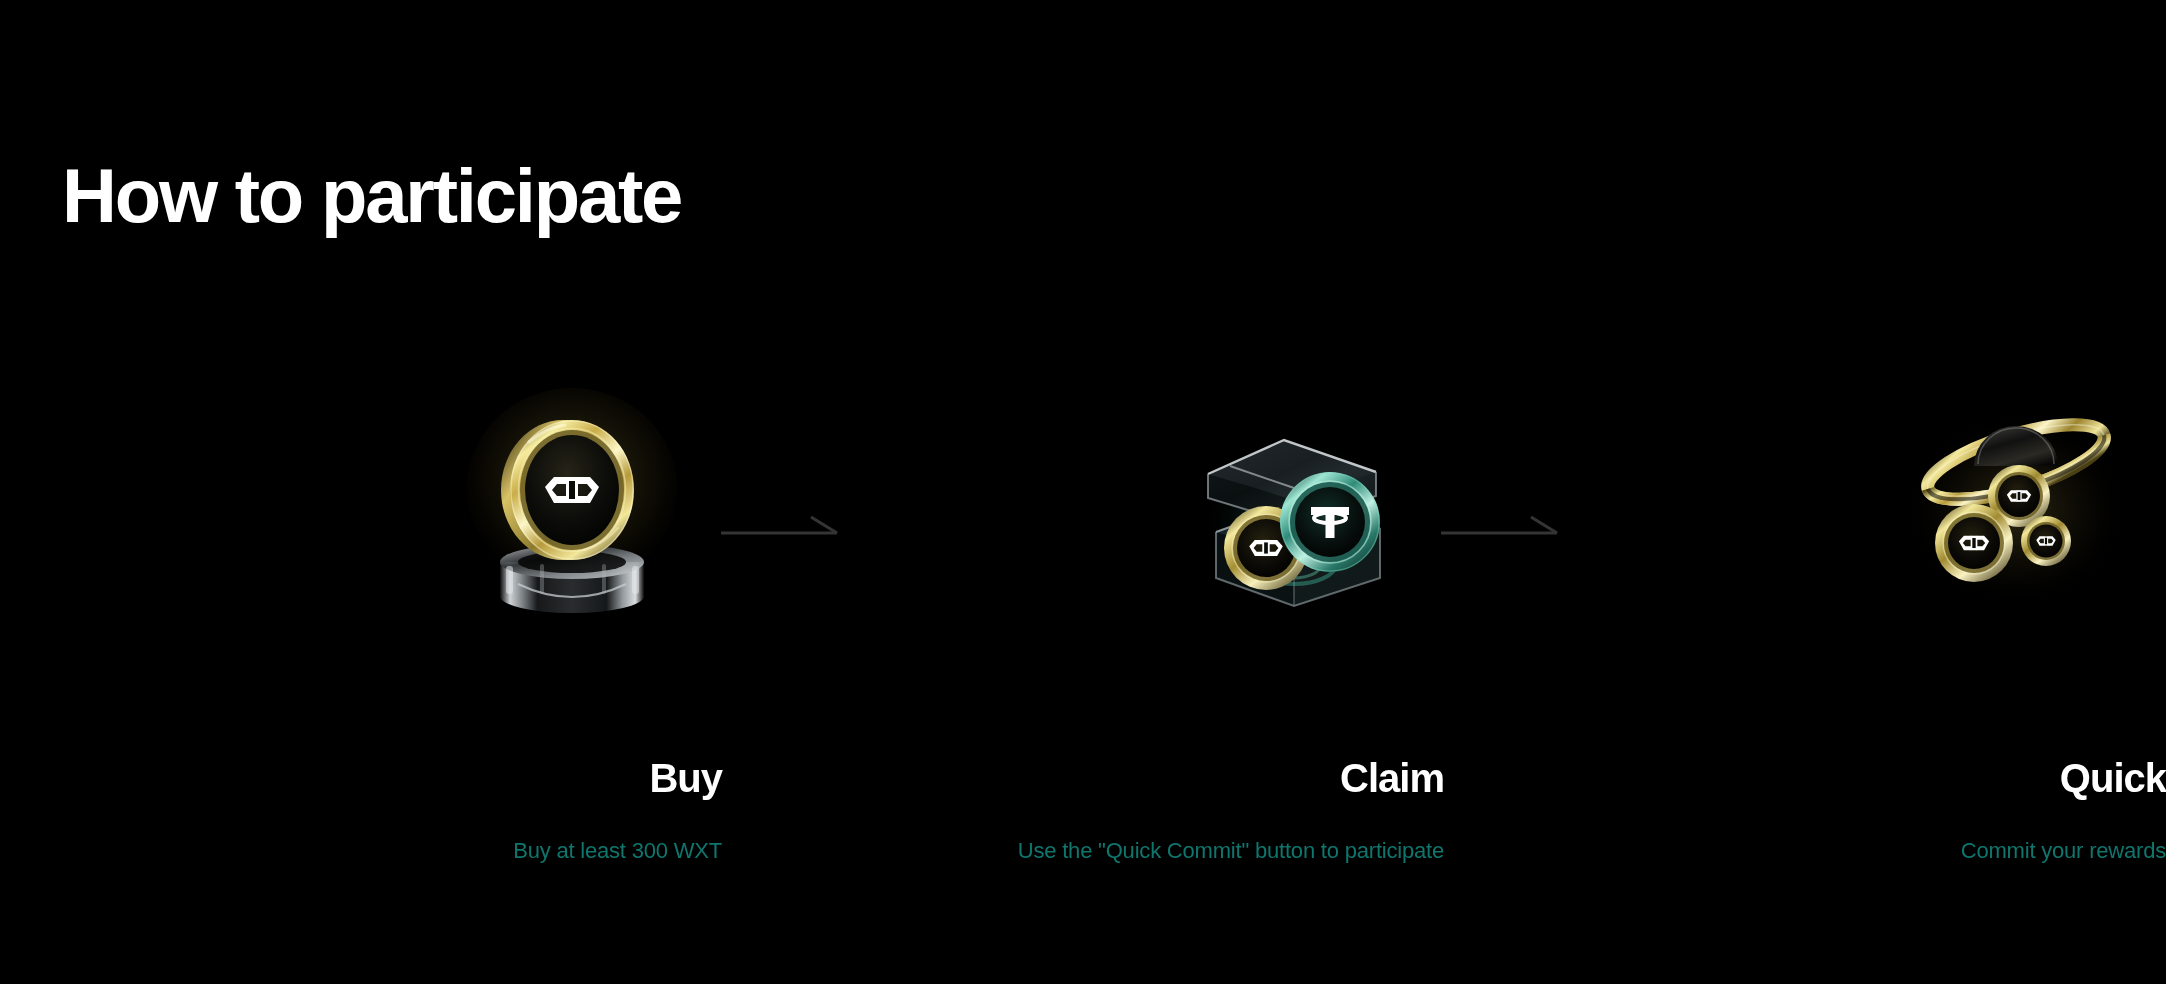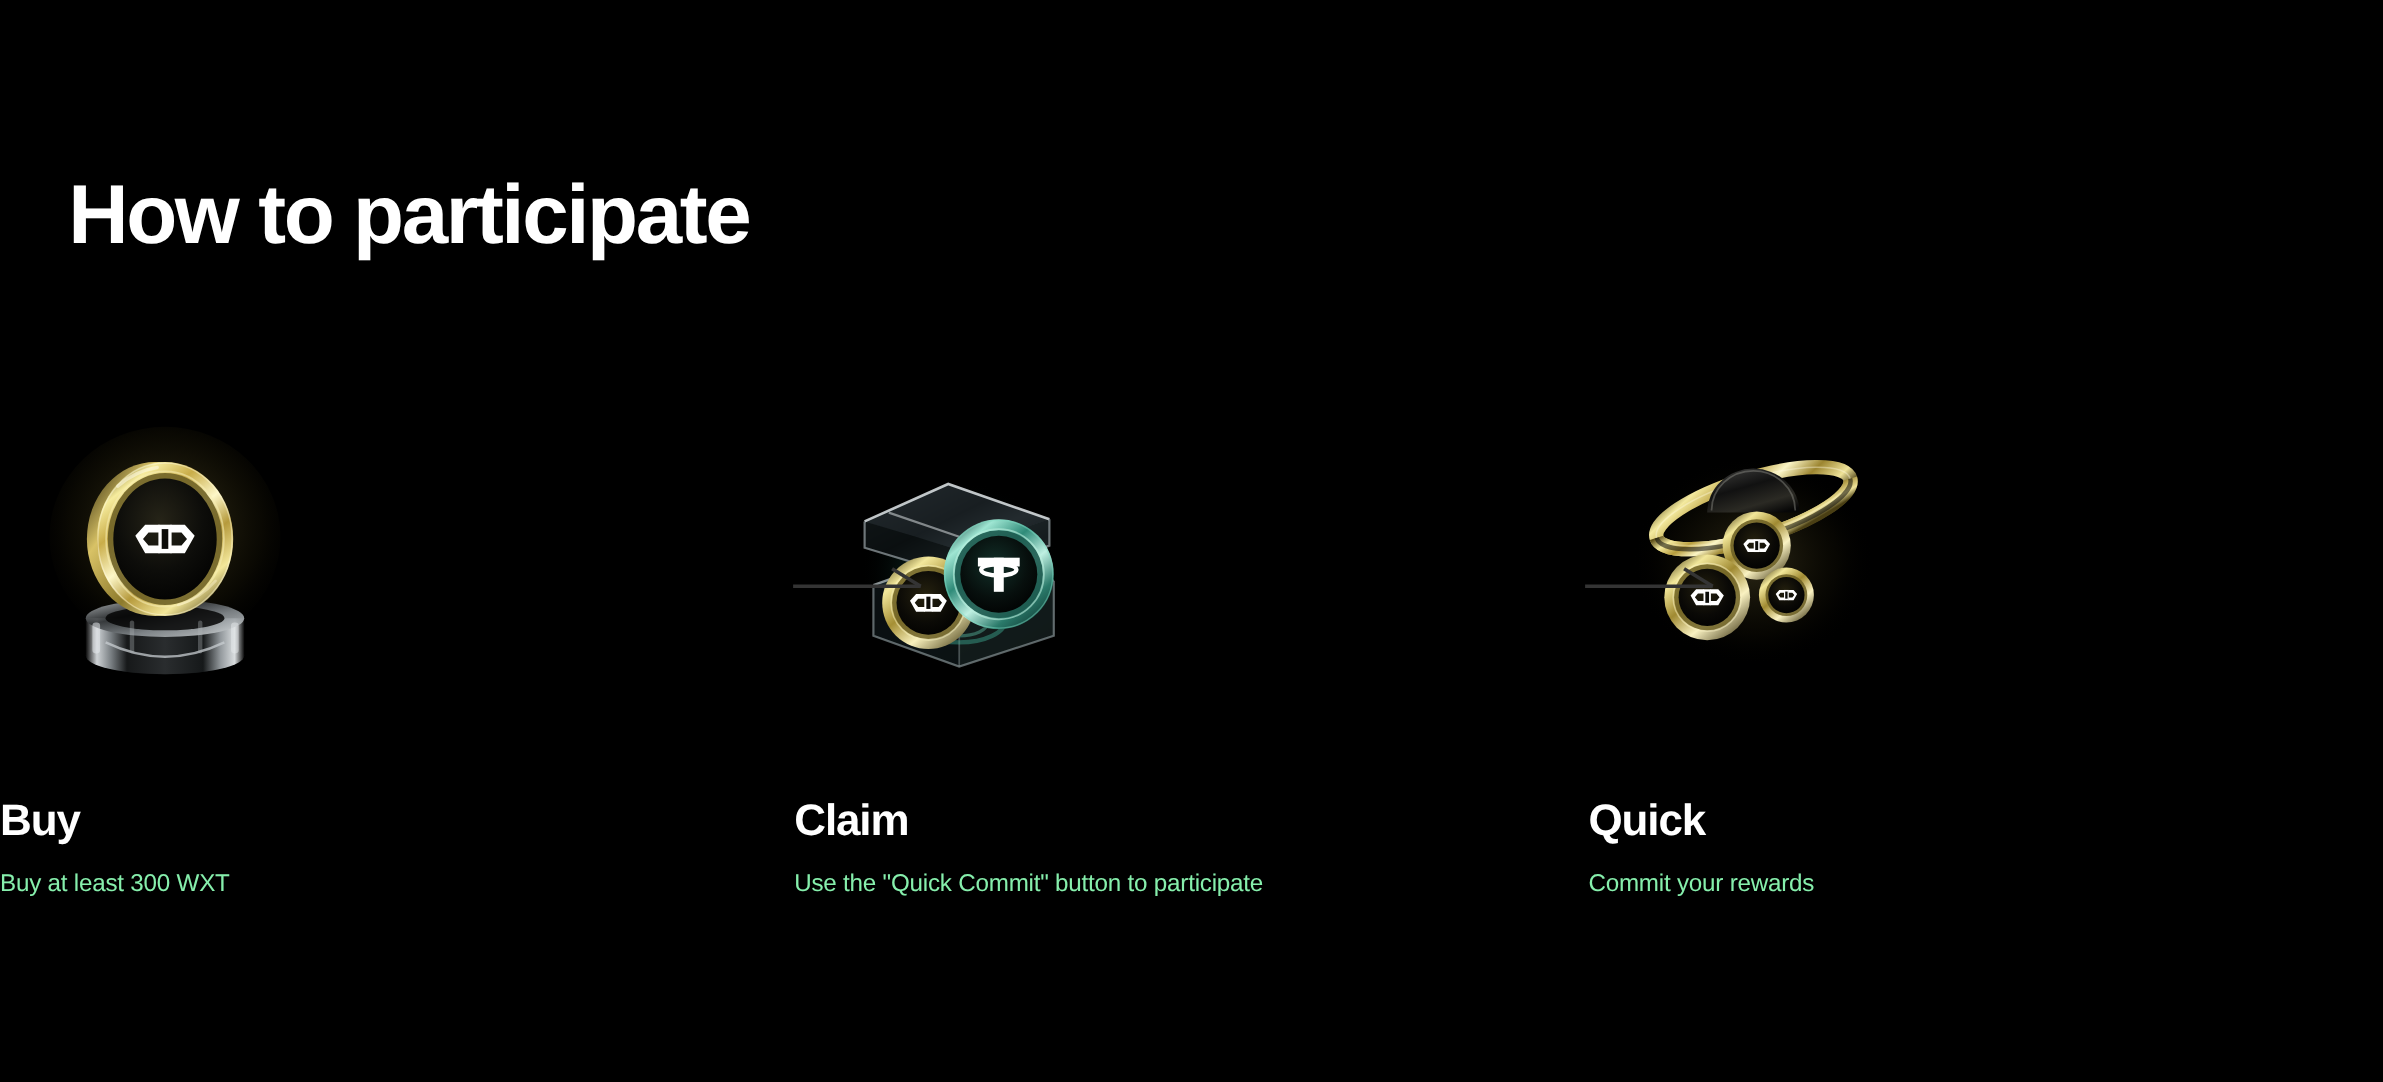--- a/index.html
+++ b/index.html
@@ -40,21 +40,22 @@
     height:470px;
     display:flex;
     align-items:flex-start;
     justify-content:center;
   }
 
   .step {
     width:722px;
     display:flex;
     flex-direction:column;
-    align-items:flex-start;
+    align-items:flex-end;
+    gap:32px;
   }
 
   .step-art {
     position:relative;
     width:300px;
     height:220px;
     display:flex;
     align-items:center;
     justify-content:center;
   }
@@ -63,25 +64,25 @@
     margin-top:106px;
     font-size:40px;
     font-weight:700;
     letter-spacing:-1.0px;
     color:#ffffff;
     line-height:1;
     white-space:nowrap;
   }
 
   .step-sub {
-    margin-top:26px;
+    margin-top:10px;
     font-size:22px;
     font-weight:400;
     letter-spacing:-0.2px;
-    color:#86efac;
+    color:#0f766e;
     line-height:1;
     white-space:nowrap;
   }
 
   
   .connector {
     position:absolute;
     top:505px;
     width:124px;
     height:42px;

